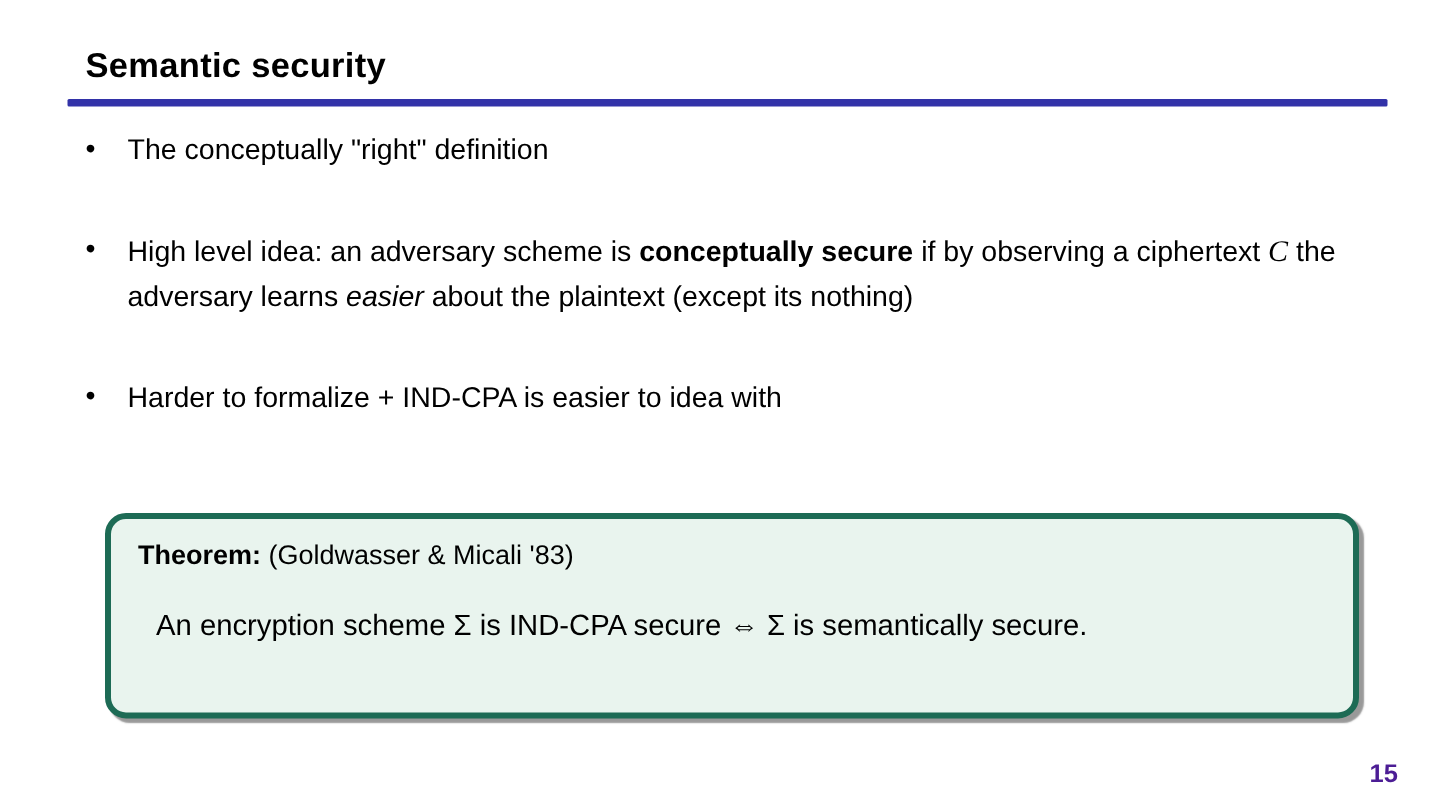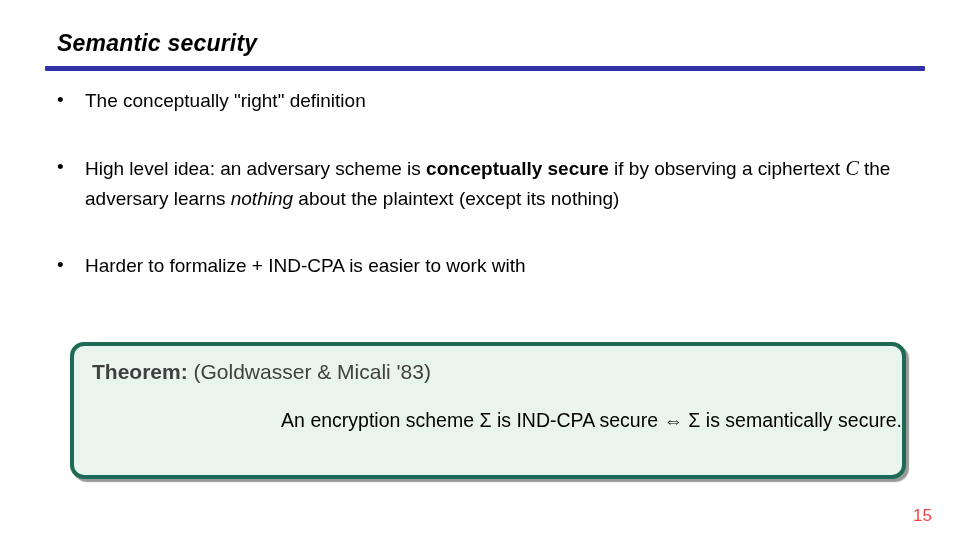--- a/index.html
+++ b/index.html
@@ -16,21 +16,20 @@
     overflow: hidden;
   }
   .slide-title {
     position: absolute;
     left: 57px;
     top: 30px;
     font-size: 23px;
     font-weight: bold;
     color: #000000;
     letter-spacing: 0.2px;
-    font-style: italic;
   }
   .title-rule {
     position: absolute;
     left: 45px;
     top: 66px;
     width: 880px;
     height: 5px;
     border-radius: 1px;
   }
   .bullet-list {
@@ -70,52 +69,51 @@
     top: 342px;
     width: 828px;
     height: 129px;
     border: 4px solid;
     border-radius: 14px;
     box-shadow: 3px 3px 1px rgba(70, 70, 70, 0.55);
     padding: 0;
   }
   .theorem-line1 {
     margin: 14px 0 0 18px;
-    font-size: 21px;
-    color: #404040;
+    font-size: 18px;
+    color: #000000;
   }
   .theorem-line2 {
     margin: 25px 0 0 30px;
     font-size: 19.5px;
     color: #000000;
-    text-align: right;
   }
   .page-number {
     position: absolute;
     right: 28px;
     bottom: 14px;
     font-size: 17px;
     color: #8a8a8a;
   }
 </style>
 </head>
 <body>
 
 <div class="slide">
 
   <div class="slide-title">Semantic security</div>
 
   <div class="title-rule" style="background: rgb(50, 50, 168);"></div>
 
   <ul class="bullet-list">
       <li class="bullet-item"><span class="bullet-glyph">•</span><span>The conceptually "right" definition</span></li>
-      <li class="bullet-item"><span class="bullet-glyph">•</span><span>High level idea: an adversary scheme is </span><span class="seg-b">conceptually secure</span><span> if by observing a ciphertext </span><span class="seg-math">C</span><span> the adversary learns </span><span class="seg-i">nothing</span><span> about the plaintext (except its nothing)</span></li>
-      <li class="bullet-item"><span class="bullet-glyph">•</span><span>Harder to formalize + IND-CPA is easier to work with</span></li>
+      <li class="bullet-item"><span class="bullet-glyph">•</span><span>High level idea: an adversary scheme is </span><span class="seg-b">conceptually secure</span><span> if by observing a ciphertext </span><span class="seg-math">C</span><span> the adversary learns </span><span class="seg-i">easier</span><span> about the plaintext (except its nothing)</span></li>
+      <li class="bullet-item"><span class="bullet-glyph">•</span><span>Harder to formalize + IND-CPA is easier to idea with</span></li>
     </ul>
 
   <div class="theorem-box" style="border-color: rgb(29, 107, 85); background: rgb(233, 244, 238);">
     <div class="theorem-line1"><span class="seg-b">Theorem:</span><span> (Goldwasser &amp; Micali '83)</span></div>
     <div class="theorem-line2"><span>An encryption scheme Σ is IND-CPA secure ⇔ Σ is semantically secure.</span></div>
   </div>
 
-  <div class="page-number" style="color: #ef4444;">15</div>
+  <div class="page-number" style="color: #4c1d95; font-weight: bold;">15</div>
 
 </div>
 
 </body></html>

